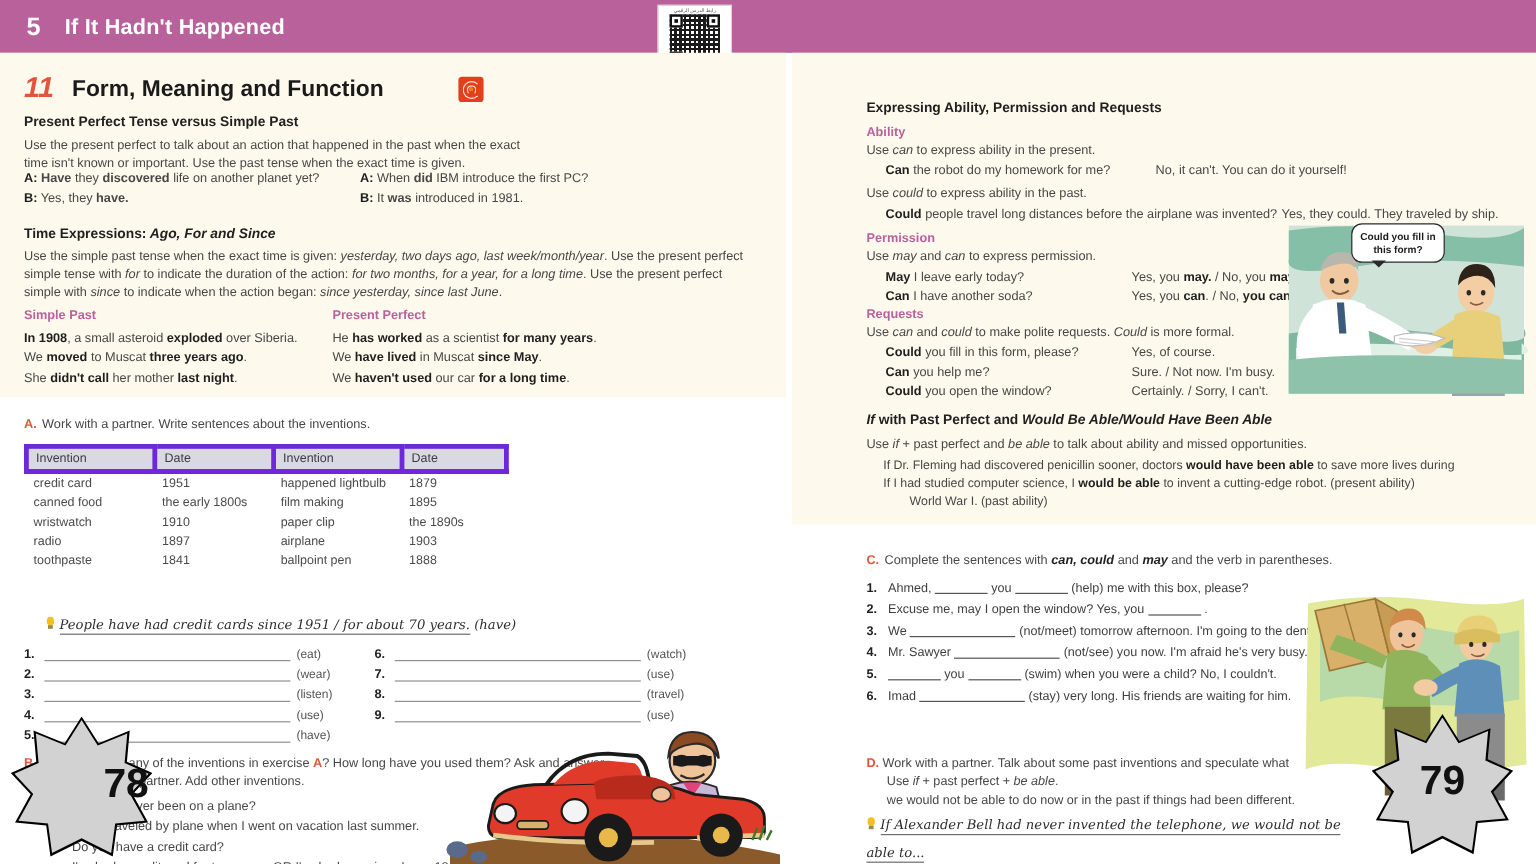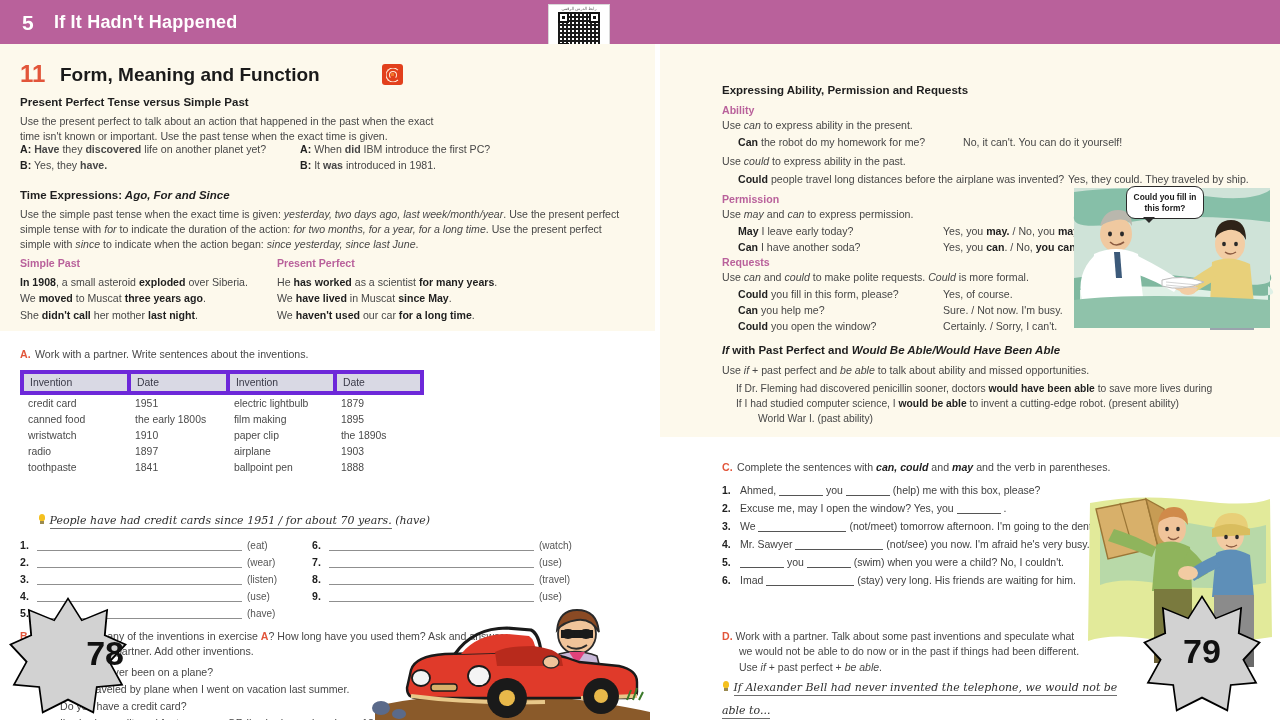--- a/index.html
+++ b/index.html
@@ -50,21 +50,21 @@
 
   
   .left-page { position: absolute; left: 0; top: 44px; width: 660px; height: 676px; }
   .cream-block-left {
     position: absolute; left: 0; top: 0; width: 655px; height: 287px;
     background: #fdf9ec;
   }
 
   .sec-num {
     position: absolute; left: 20px; top: 16px;
-    color: #e2553a; font-size: 24px; font-weight: bold;
+    color: #e2553a; font-size: 24px; font-weight: bold; font-style: italic;
   }
   .sec-title {
     position: absolute; left: 60px; top: 20px;
     color: #1a1a1a; font-size: 19px; font-weight: bold;
   }
   .spiral-icon {
     position: absolute; left: 382px; top: 20px;
     width: 21px; height: 21px; border-radius: 3px;
     background: radial-gradient(circle at 50% 50%, #f07a2a 0 12%, #e2401c 12% 100%);
     overflow: hidden;
@@ -341,21 +341,21 @@
             <th>Invention</th>
             <th>Date</th>
             <th>Invention</th>
             <th>Date</th>
           </tr>
         </thead>
         <tbody>
           <tr>
             <td>credit card</td>
             <td>1951</td>
-            <td>electric lightbulb</td>
+            <td>happened lightbulb</td>
             <td>1879</td>
           </tr>
           <tr>
             <td>canned food</td>
             <td>the early 1800s</td>
             <td>film making</td>
             <td>1895</td>
           </tr>
           <tr>
             <td>wristwatch</td>
@@ -538,22 +538,22 @@
             <span class="n">6.</span>
             <span>Imad <span class="gap g-m"></span> (stay) very long. His friends are waiting for him.</span>
           </div>
       </div>
     </div>
 
     <div class="ex-d">
       <div class="lines">
         <span class="ex-letter">D.</span>
         <span>Work with a partner. Talk about some past inventions and speculate what</span>
+        <div style="padding-left:17px">Use <i>if</i> + past perfect + <i>be able</i>.</div>
         <div style="padding-left:17px">we would not be able to do now or in the past if things had been different.</div>
-        <div style="padding-left:17px">Use <i>if</i> + past perfect + <i>be able</i>.</div>
       </div>
     </div>
     <div class="d-example">
       <div><span class="bulb"></span> <span class="und">If Alexander Bell had never invented the telephone, we would not be able to...</span></div>
 
     </div>
   </div>
 
   <div class="illus illus-form">
     <svg width="205" height="148" viewBox="0 0 205 148" xmlns="http://www.w3.org/2000/svg">

